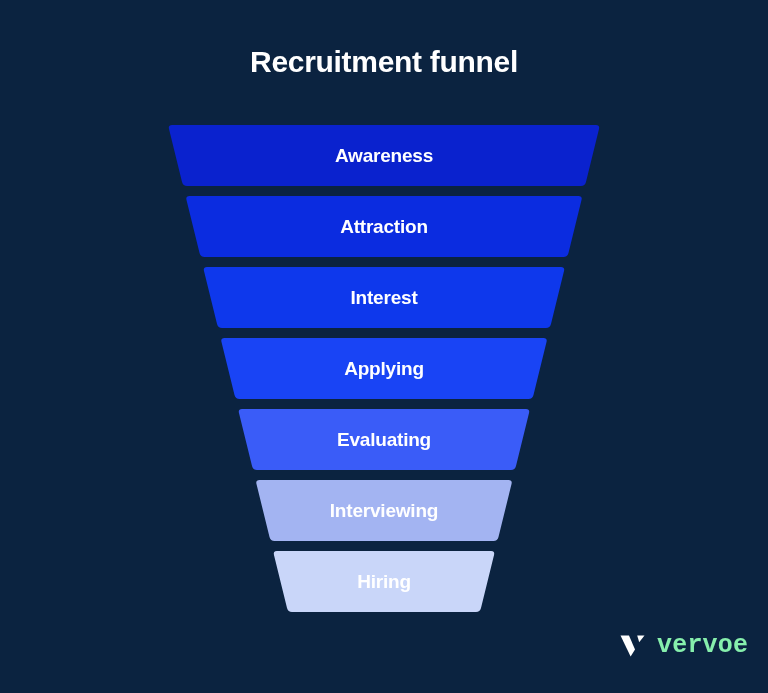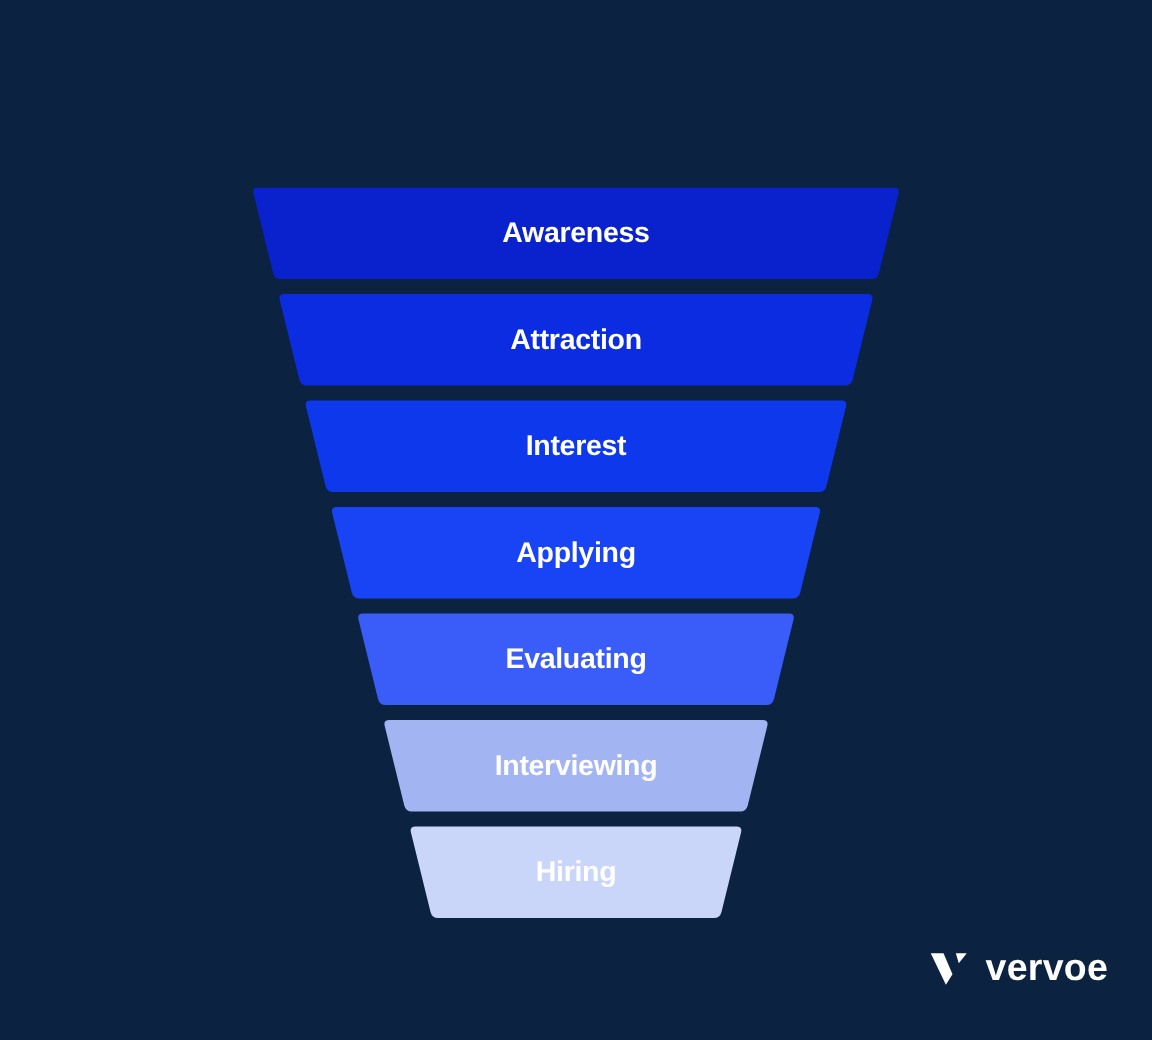--- a/index.html
+++ b/index.html
@@ -62,33 +62,34 @@
     left: 618px;
     top: 630px;
     display: flex;
     align-items: center;
     gap: 9px;
   }
   .logo-mark {
     display: block;
   }
   .logo-text {
-    color: #ffffff;
+    color: #86efac;
     font-size: 25px;
     font-weight: bold;
     letter-spacing: 0.2px;
-    font-family: Liberation Sans, sans-serif;
+    font-family: Liberation Mono, monospace;
     line-height: 1;
   }
 </style>
 </head>
 <body>
 
 <div class="canvas">
 
+  <div class="chart-title">Recruitment funnel</div>
 
   <div class="funnel">
     <svg width="768" height="500" viewBox="0 0 768 500">
       <g id="funnel-bands">
           <path d="M 172 0 L 596 0 Q 600 0 599 4 L 585.9691991786448 57 Q 584.9691991786448 61 580.9691991786448 61 L 187.03080082135523 61 Q 183.03080082135523 61 182.03080082135523 57 L 169 4 Q 168 0 172 0 Z" fill="#0a22ce"></path>
           <text class="band-label" x="384" y="31.5">Awareness</text>
           <path d="M 189.49486652977413 71 L 578.5051334702259 71 Q 582.5051334702259 71 581.5051334702259 75 L 568.4743326488706 128 Q 567.4743326488706 132 563.4743326488706 132 L 204.52566735112936 132 Q 200.52566735112936 132 199.52566735112936 128 L 186.49486652977413 75 Q 185.49486652977413 71 189.49486652977413 71 Z" fill="#0b2ce0"></path>
           <text class="band-label" x="384" y="102.5">Attraction</text>
           <path d="M 206.98973305954826 142 L 561.0102669404517 142 Q 565.0102669404517 142 564.0102669404517 146 L 550.9794661190965 199 Q 549.9794661190965 203 545.9794661190965 203 L 222.02053388090349 203 Q 218.02053388090349 203 217.02053388090349 199 L 203.98973305954826 146 Q 202.98973305954826 142 206.98973305954826 142 Z" fill="#0e38ec"></path>
           <text class="band-label" x="384" y="173.5">Interest</text>

